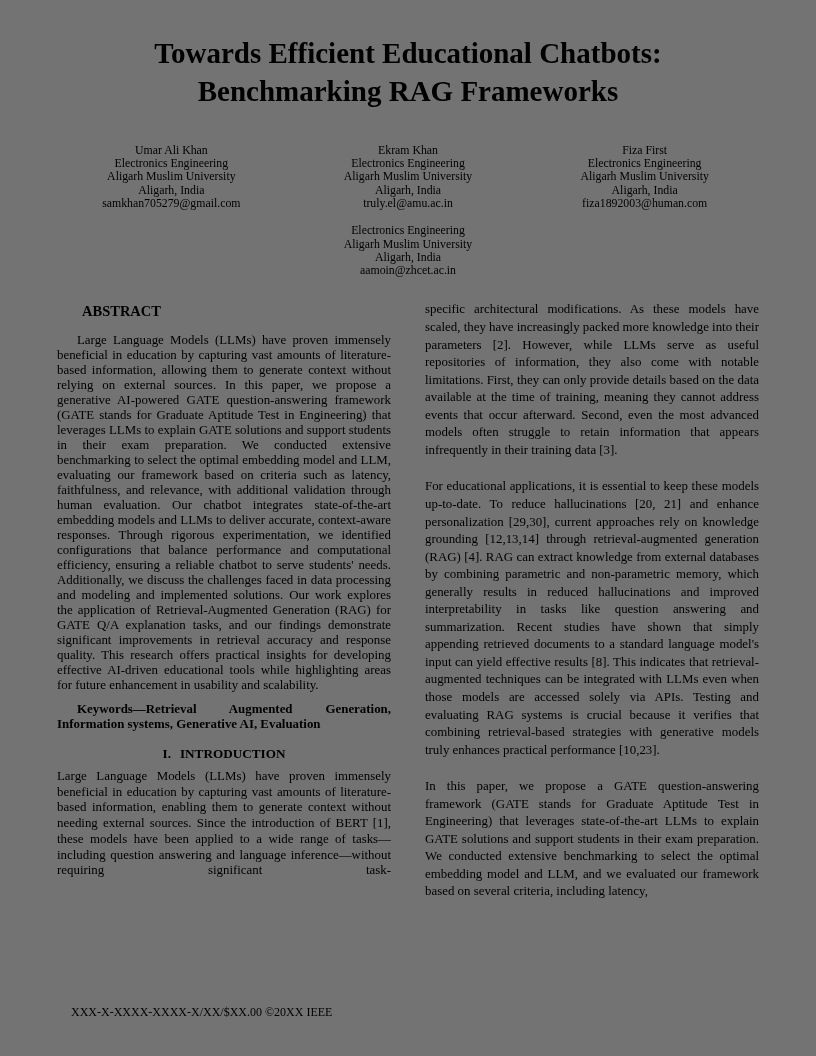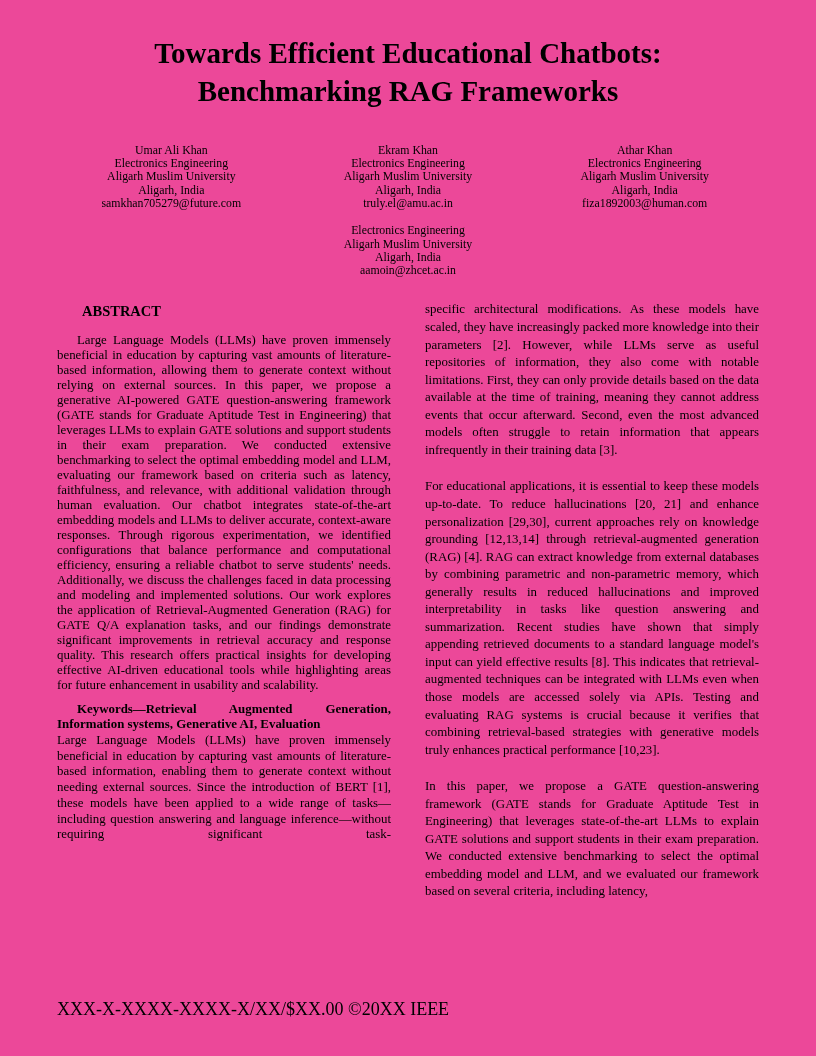--- a/index.html
+++ b/index.html
@@ -1,21 +1,21 @@
 <!DOCTYPE html>
 <html><head>
 <meta charset="utf-8">
 <style>
   html, body { margin: 0; padding: 0; background: #ffffff; }
   .page {
     position: relative;
     width: 816px;
     height: 1056px;
     margin: 0 auto;
-    background: #ec4899;
+    background: #737373;
     color: #000000;
     font-family: "Liberation Serif", "DejaVu Serif", serif;
     overflow: hidden;
   }
   .paper-title {
     padding-top: 34px;
     text-align: center;
     font-weight: bold;
     font-size: 29px;
     line-height: 1.32;
@@ -78,53 +78,53 @@
   .intro-par {
     line-height: 1.225;
     text-align-last: justify;
   }
   .right-par {
     line-height: 1.36;
     margin: 0 0 19px 0;
   }
   .page-footer {
     position: absolute;
-    left: 57px;
+    left: 71px;
     bottom: 36px;
-    font-size: 18px;
+    font-size: 12px;
     text-align: right;
   }
 </style>
 </head>
 <body>
 
 <div class="page">
 
   <div class="paper-title">
     <div>Towards Efficient Educational Chatbots:</div>
     <div>Benchmarking RAG Frameworks</div>
   </div>
 
   <div class="authors-row">
     <div class="author-block">
       <span class="author-name">Umar Ali Khan</span>
       <span class="author-line">Electronics Engineering</span>
       <span class="author-line">Aligarh Muslim University</span>
       <span class="author-line">Aligarh, India</span>
-      <span class="author-line">samkhan705279@future.com</span>
+      <span class="author-line">samkhan705279@gmail.com</span>
     </div>
     <div class="author-block">
       <span class="author-name">Ekram Khan</span>
       <span class="author-line">Electronics Engineering</span>
       <span class="author-line">Aligarh Muslim University</span>
       <span class="author-line">Aligarh, India</span>
       <span class="author-line">truly.el@amu.ac.in</span>
     </div>
     <div class="author-block">
-      <span class="author-name">Athar Khan</span>
+      <span class="author-name">Fiza First</span>
       <span class="author-line">Electronics Engineering</span>
       <span class="author-line">Aligarh Muslim University</span>
       <span class="author-line">Aligarh, India</span>
       <span class="author-line">fiza1892003@human.com</span>
     </div>
   </div>
 
   <div class="authors-row author-block-single">
     <div class="author-block">
       <span class="author-line">Electronics Engineering</span>
@@ -133,20 +133,23 @@
       <span class="author-line">aamoin@zhcet.ac.in</span>
     </div>
   </div>
 
   <div class="columns">
 
     <div class="col">
       <div class="abstract-heading">ABSTRACT</div>
       <div class="abstract-body">Large Language Models (LLMs) have proven immensely beneficial in education by capturing vast amounts of literature-based information, allowing them to generate context without relying on external sources. In this paper, we propose a generative AI-powered GATE question-answering framework (GATE stands for Graduate Aptitude Test in Engineering) that leverages LLMs to explain GATE solutions and support students in their exam preparation. We conducted extensive benchmarking to select the optimal embedding model and LLM, evaluating our framework based on criteria such as latency, faithfulness, and relevance, with additional validation through human evaluation. Our chatbot integrates state-of-the-art embedding models and LLMs to deliver accurate, context-aware responses. Through rigorous experimentation, we identified configurations that balance performance and computational efficiency, ensuring a reliable chatbot to serve students' needs. Additionally, we discuss the challenges faced in data processing and modeling and implemented solutions. Our work explores the application of Retrieval-Augmented Generation (RAG) for GATE Q/A explanation tasks, and our findings demonstrate significant improvements in retrieval accuracy and response quality. This research offers practical insights for developing effective AI-driven educational tools while highlighting areas for future enhancement in usability and scalability.</div>
       <div class="keywords">Keywords—Retrieval Augmented Generation, Information systems, Generative AI, Evaluation</div>
+      <div class="section-heading">
+        <span class="sec-num">I.</span><span>INTRODUCTION</span>
+      </div>
       <div class="intro-par">Large Language Models (LLMs) have proven immensely beneficial in education by capturing vast amounts of literature-based information, enabling them to generate context without needing external sources. Since the introduction of BERT [1], these models have been applied to a wide range of tasks—including question answering and language inference—without requiring significant task-</div>
     </div>
 
     <div class="col">
       <div class="right-par">specific architectural modifications. As these models have scaled, they have increasingly packed more knowledge into their parameters [2]. However, while LLMs serve as useful repositories of information, they also come with notable limitations. First, they can only provide details based on the data available at the time of training, meaning they cannot address events that occur afterward. Second, even the most advanced models often struggle to retain information that appears infrequently in their training data [3].</div>
       <div class="right-par">For educational applications, it is essential to keep these models up-to-date. To reduce hallucinations [20, 21] and enhance personalization [29,30], current approaches rely on knowledge grounding [12,13,14] through retrieval-augmented generation (RAG) [4]. RAG can extract knowledge from external databases by combining parametric and non-parametric memory, which generally results in reduced hallucinations and improved interpretability in tasks like question answering and summarization. Recent studies have shown that simply appending retrieved documents to a standard language model's input can yield effective results [8]. This indicates that retrieval-augmented techniques can be integrated with LLMs even when those models are accessed solely via APIs. Testing and evaluating RAG systems is crucial because it verifies that combining retrieval-based strategies with generative models truly enhances practical performance [10,23].</div>
       <div class="right-par">In this paper, we propose a GATE question-answering framework (GATE stands for Graduate Aptitude Test in Engineering) that leverages state-of-the-art LLMs to explain GATE solutions and support students in their exam preparation. We conducted extensive benchmarking to select the optimal embedding model and LLM, and we evaluated our framework based on several criteria, including latency,</div>
     </div>
 
   </div>

